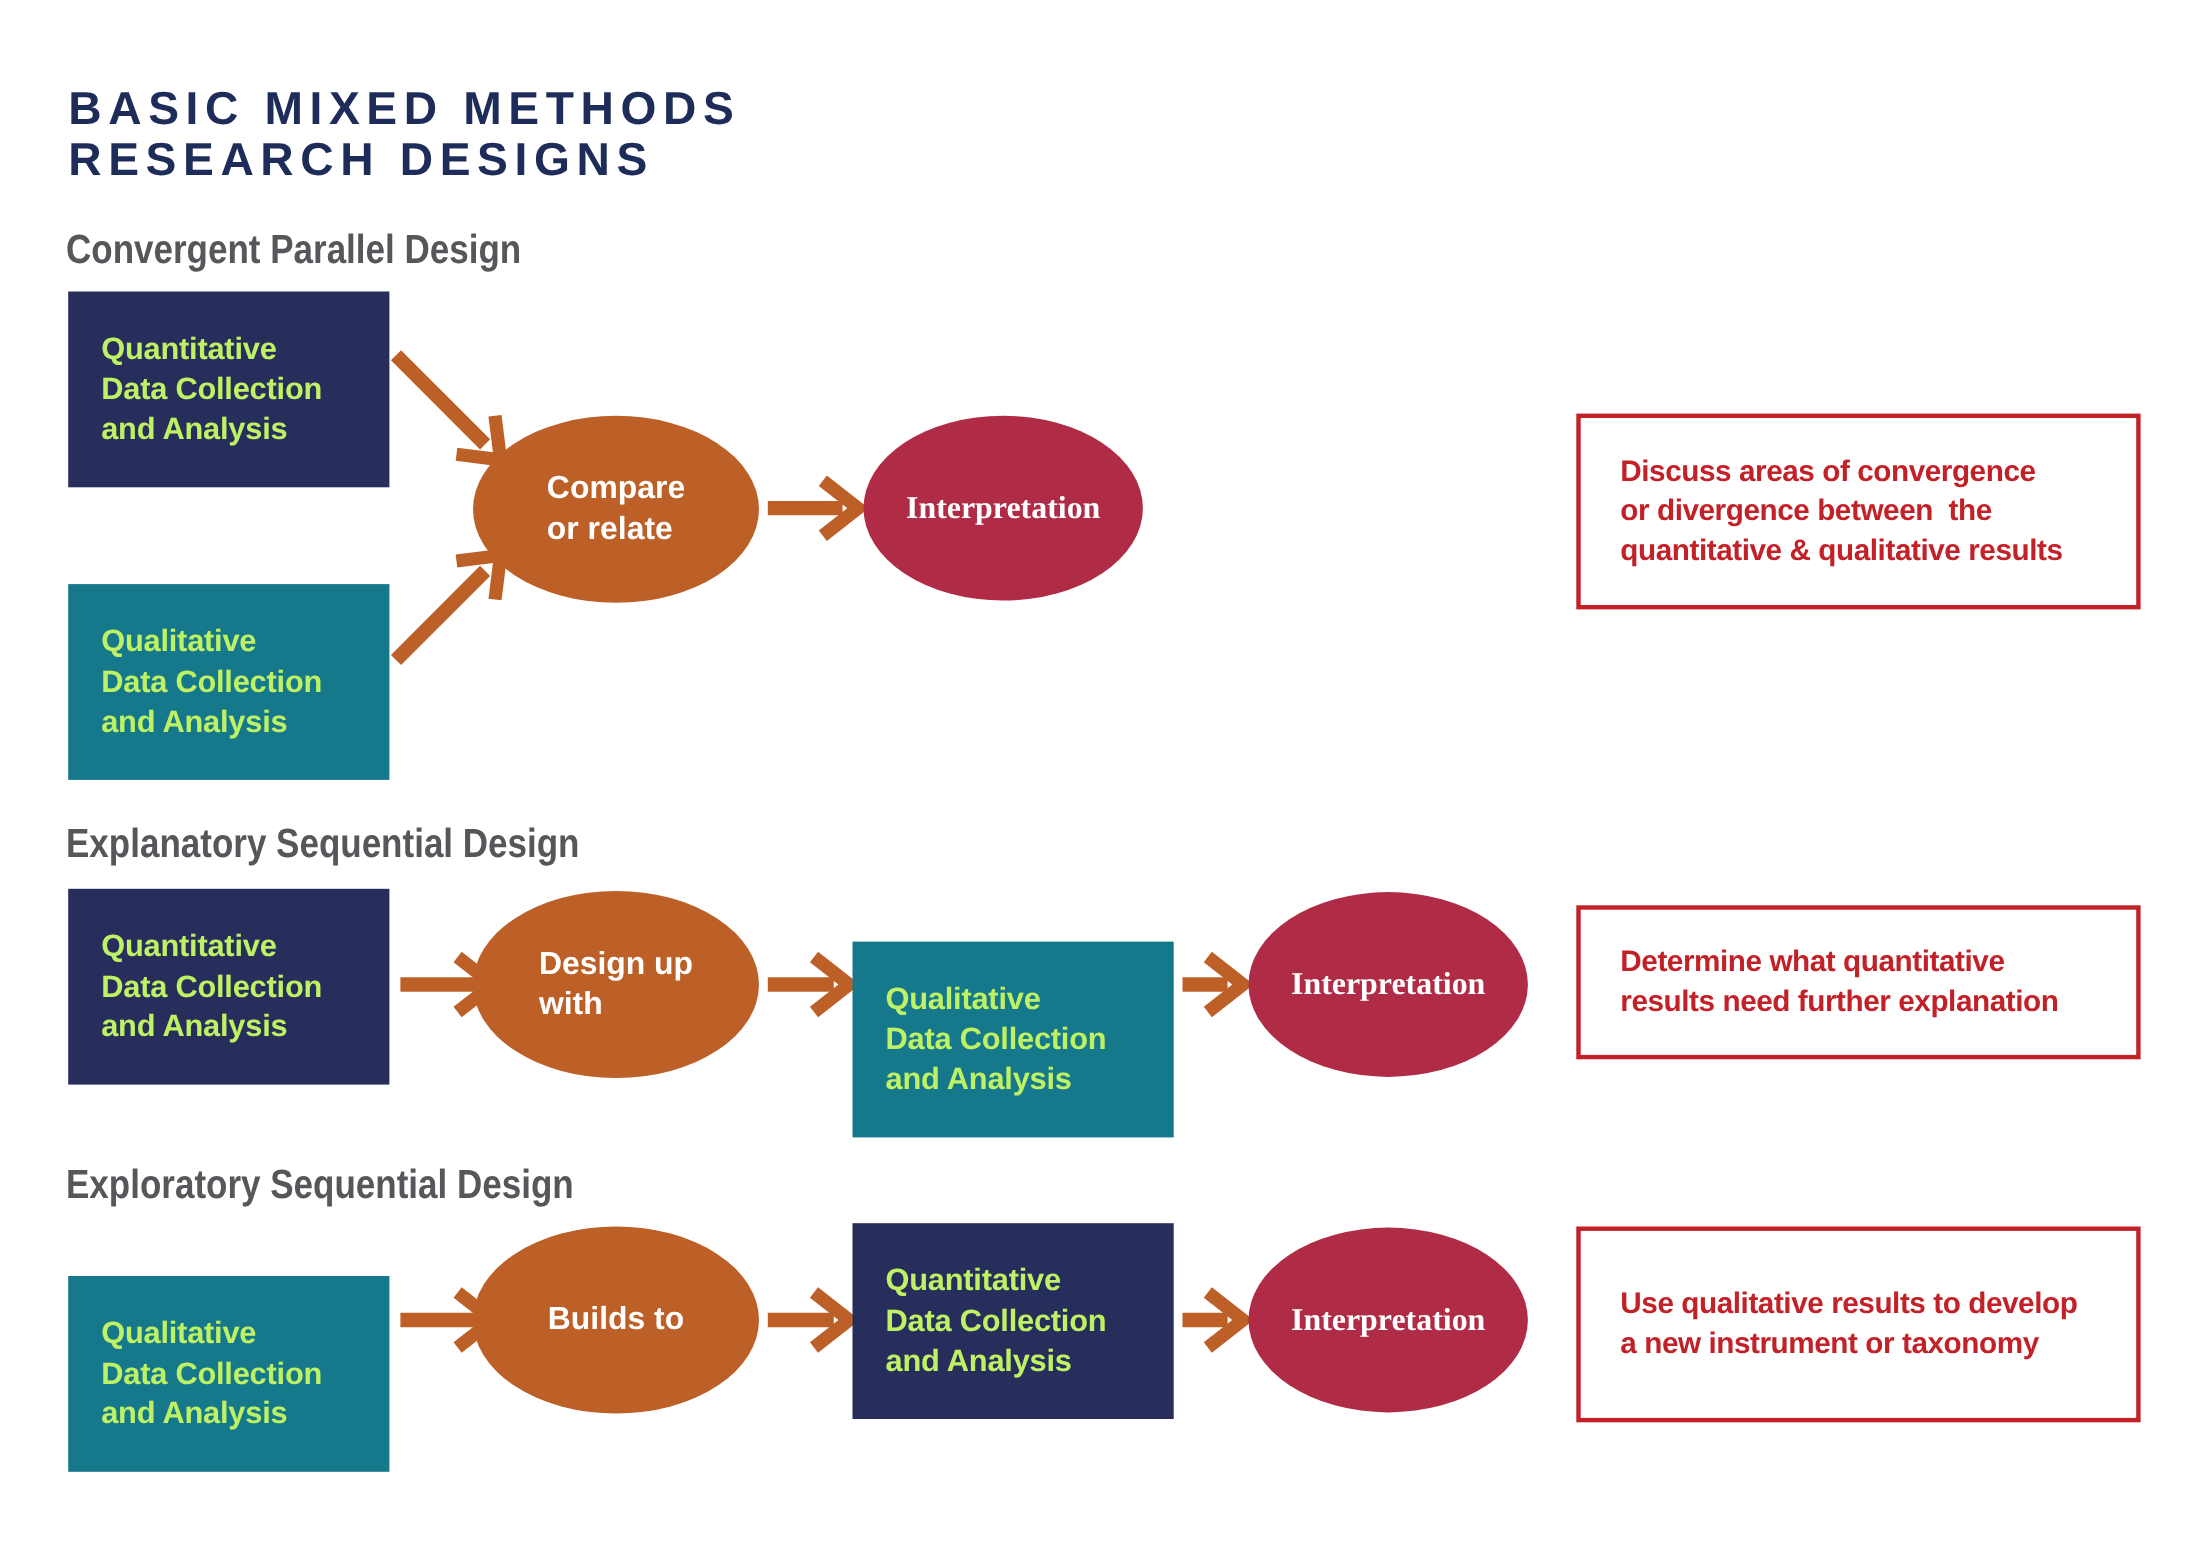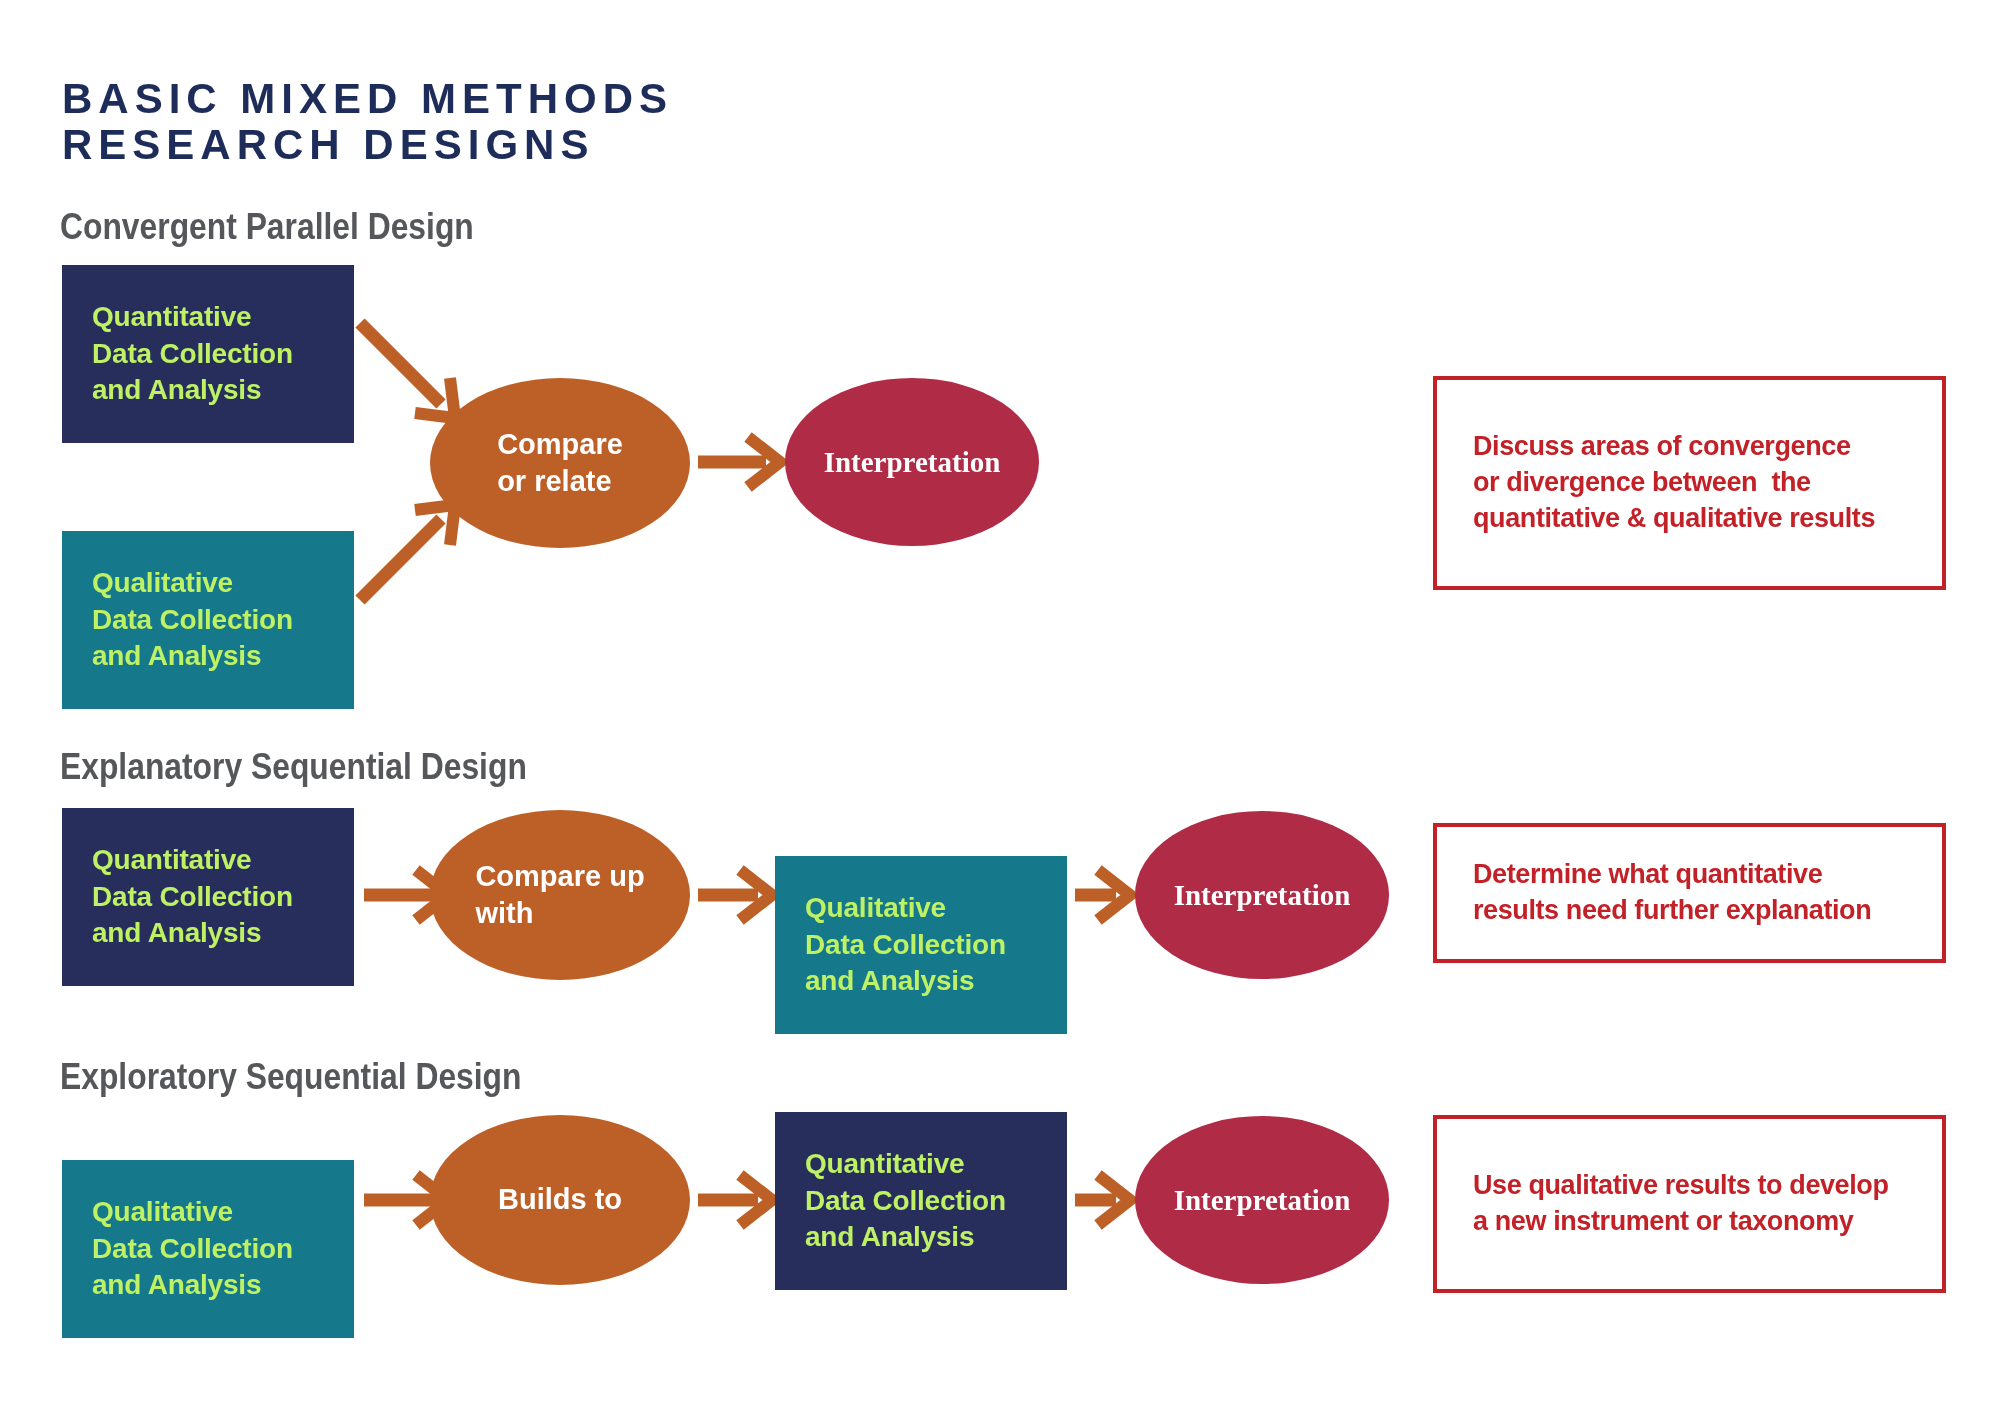--- a/index.html
+++ b/index.html
@@ -116,38 +116,38 @@
   </div>
   <div class="ellipse orange" style="left:430px; top:378px;">
     <div class="lines">
       <div>Compare</div>
       <div>or relate</div>
     </div>
   </div>
   <div class="ellipse crimson" style="left:785px; top:378px;">
     <div class="single">Interpretation</div>
   </div>
-  <div class="note" style="top:376px; height:214px;">
+  <div class="note" style="top:376px; height:178px;">
     <div class="lines">
       <div>Discuss areas of convergence</div>
       <div>or divergence between  the</div>
       <div>quantitative &amp; qualitative results</div>
     </div>
   </div>
 
   <div class="box navy" style="left:62px; top:808px;">
     <div class="lines">
       <div>Quantitative</div>
       <div>Data Collection</div>
       <div>and Analysis</div>
     </div>
   </div>
   <div class="ellipse orange" style="left:430px; top:810px;">
     <div class="lines">
-      <div>Compare up</div>
+      <div>Design up</div>
       <div>with</div>
     </div>
   </div>
   <div class="box teal" style="left:775px; top:808px;">
     <div class="lines">
       <div>Qualitative</div>
       <div>Data Collection</div>
       <div>and Analysis</div>
     </div>
   </div>

